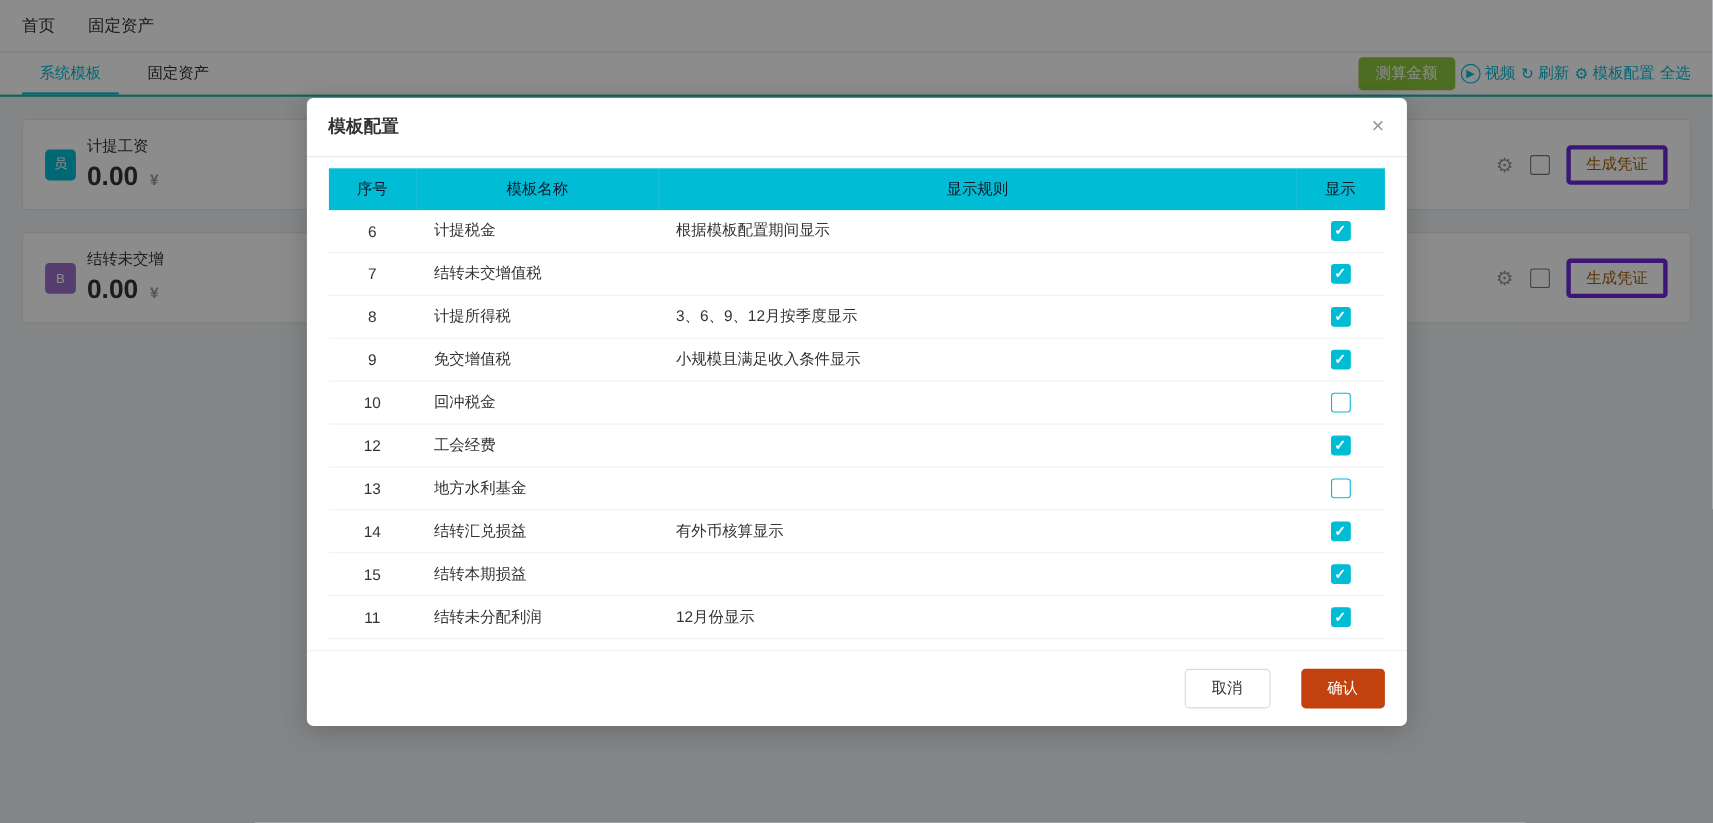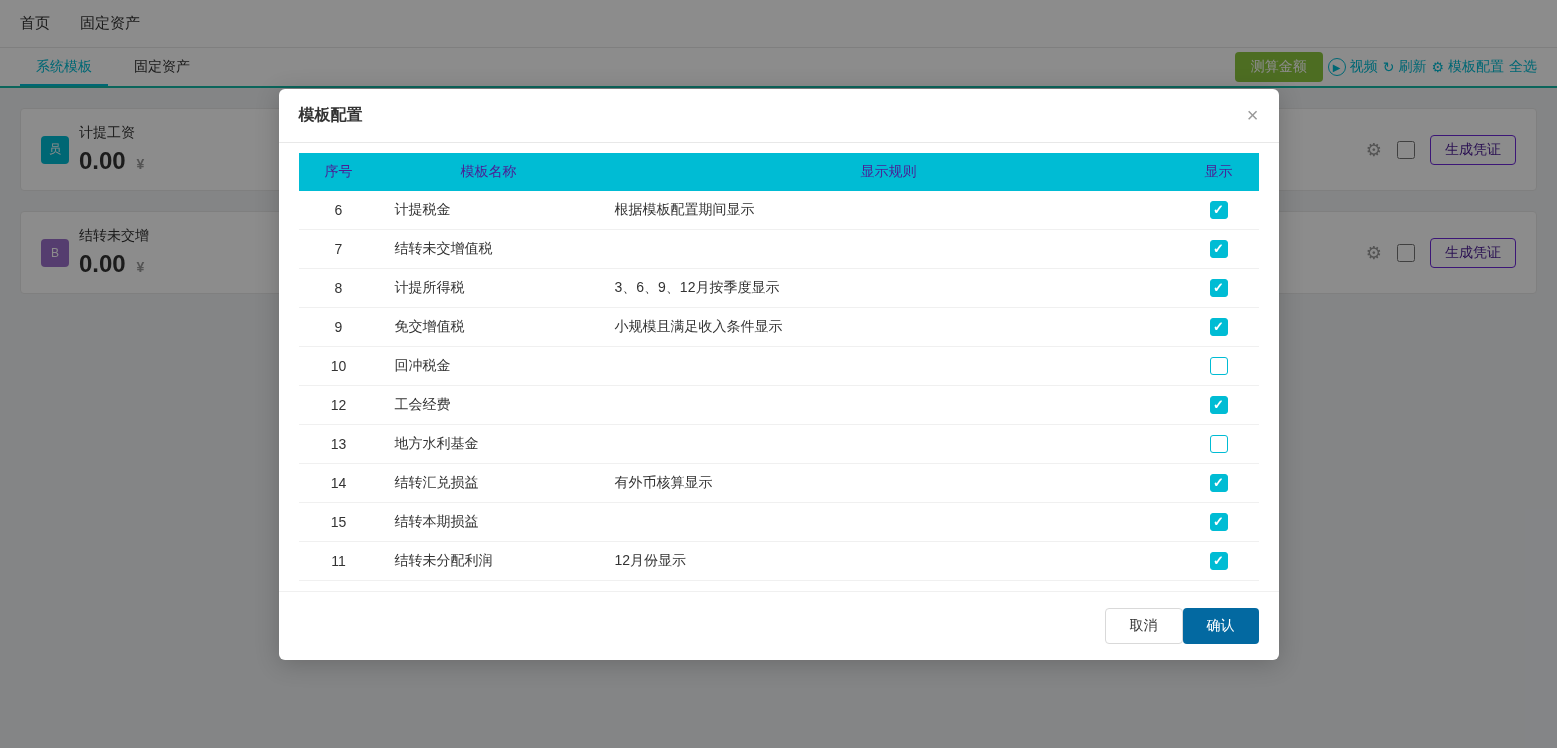--- a/index.html
+++ b/index.html
@@ -128,22 +128,22 @@
       margin-top: 5px;
     }
 
     .card-right {
       display: flex;
       align-items: center;
       gap: 15px;
     }
 
     .btn-generate {
-      border: 1px solid #6d28d9;
-      color: #4c1d95;
+      border: 4px solid #6d28d9;
+      color: #a16207;
       background: #fff;
       padding: 5px 14px;
       border-radius: 4px;
       cursor: pointer;
       font-size: 14px;
     }
 
     
     .overlay {
       position: absolute;
@@ -195,34 +195,34 @@
     .modal-body {
       flex: 1;
       overflow-y: auto;
       padding: 0 20px 10px 20px;
     }
 
     .modal-footer {
       padding: 16px 20px;
       display: flex;
       justify-content: flex-end;
-      gap: 0;
+      gap: 28px;
       border-top: 1px solid #f0f0f0;
     }
 
     
     .config-table {
       width: 100%;
       border-collapse: collapse;
       margin-top: 10px;
     }
 
     .config-table thead tr {
       background: #00bcd4;
-      color: #4c1d95;
+      color: #0f172a;
     }
 
     .config-table thead th {
       padding: 10px 16px;
       text-align: center;
       font-weight: normal;
       font-size: 14px;
     }
 
     .config-table tbody tr {
@@ -288,21 +288,21 @@
       background: #fff;
       border: 1px solid #d9d9d9;
       color: #333;
       padding: 8px 24px;
       border-radius: 4px;
       cursor: pointer;
       font-size: 14px;
     }
 
     .btn-confirm {
-      background: #0369a1;
+      background: #c2410c;
       border: none;
       color: #fff;
       padding: 8px 24px;
       border-radius: 4px;
       cursor: pointer;
       font-size: 14px;
     }
 
     .icon-settings {
       color: #999;

